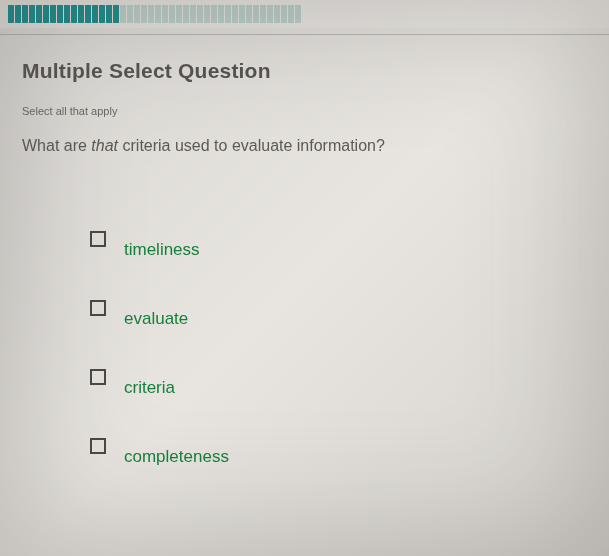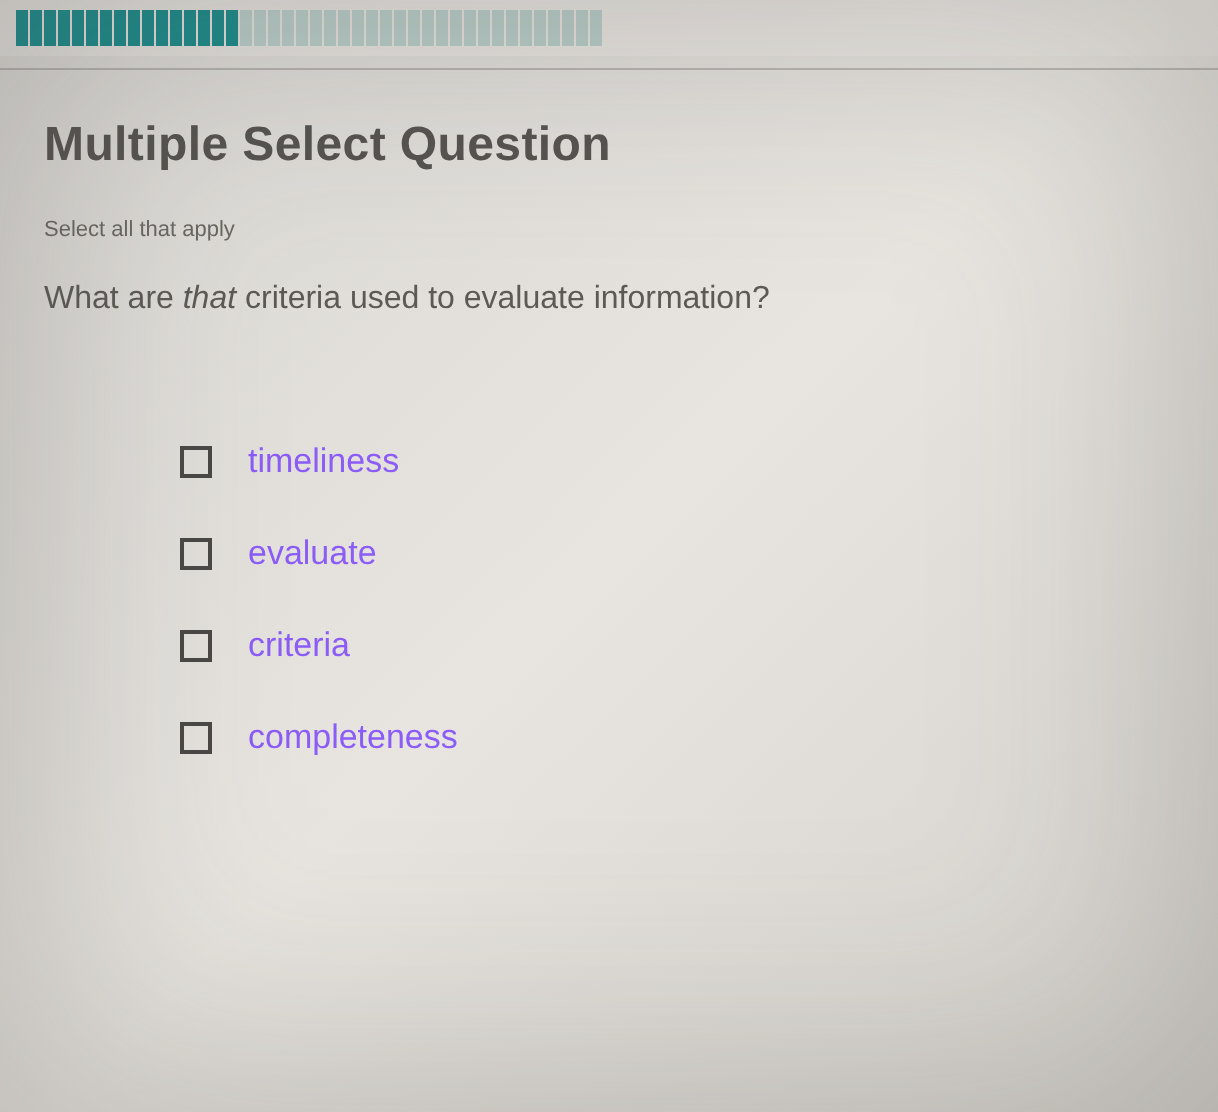--- a/index.html
+++ b/index.html
@@ -40,21 +40,21 @@
     }
     .divider {
       height: 1px;
       background: rgba(120,118,114,0.4);
       margin: 6px 0 0 0;
     }
     .content {
       padding: 24px 22px 0 22px;
     }
     .heading {
-      font-size: 24px;
+      font-size: 21px;
       font-weight: 700;
       color: #565350;
       margin-bottom: 22px;
       letter-spacing: 0.2px;
     }
     .instruction {
       font-size: 11px;
       color: #6a6762;
       margin-bottom: 18px;
     }
@@ -78,21 +78,22 @@
     .checkbox {
       width: 16px;
       height: 16px;
       border: 2px solid #4a4845;
       background: transparent;
       margin-right: 18px;
       flex-shrink: 0;
     }
     .option-label {
       font-size: 17px;
-      color: #8b5cf6;
+      color: #15803d;
+      margin-top: 23px;
     }
     .vignette {
       position: absolute;
       inset: 0;
       pointer-events: none;
       box-shadow: inset 0 0 120px 20px rgba(80,75,70,0.25);
     }
   </style>
 </head>
 <body>

